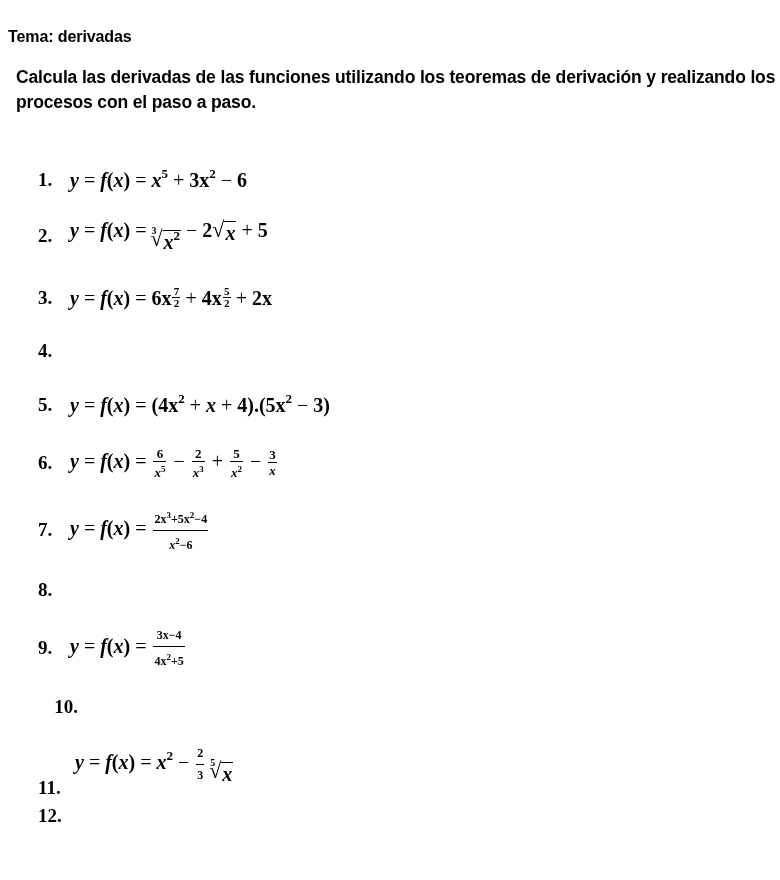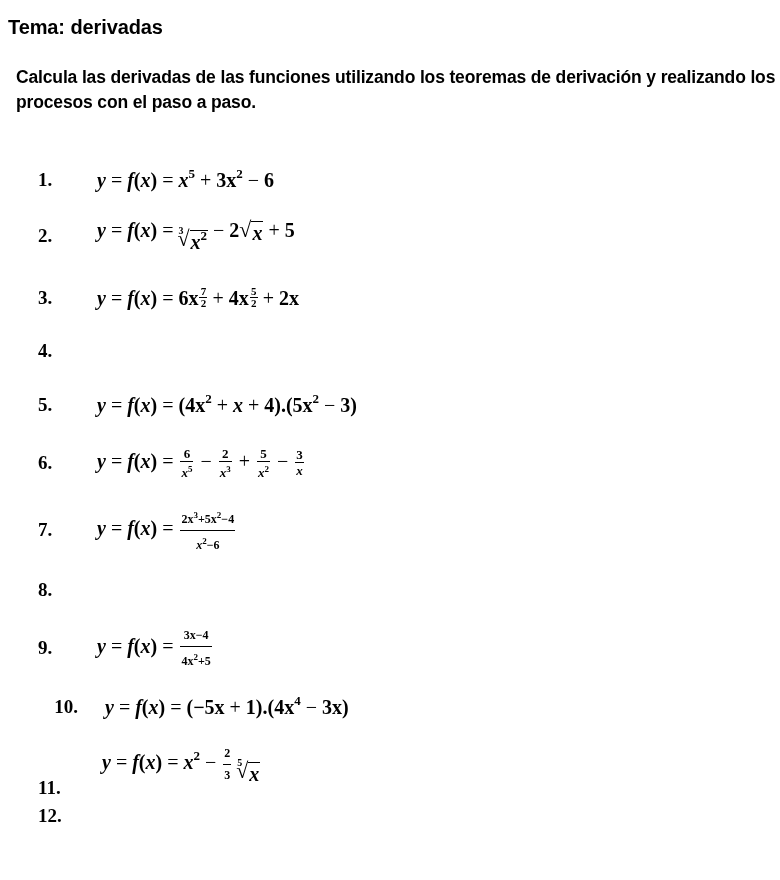--- a/index.html
+++ b/index.html
@@ -1,40 +1,40 @@
 <!DOCTYPE html>
 <html><head>
 <meta charset="utf-8">
 <style>
   html, body { margin: 0; padding: 0; background: #ffffff; }
   body {
     width: 780px; height: 880px; overflow: hidden; position: relative;
     color: #000; font-family: "Liberation Sans", sans-serif;
   }
   .topic {
-    position: absolute; left: 8px; top: 16px;
-    font-size: 20px; font-weight: bold; letter-spacing: -0.1px;
+    position: absolute; left: 8px; top: 28px;
+    font-size: 16px; font-weight: bold; letter-spacing: -0.1px;
   }
   .instructions {
     position: absolute; left: 16px; top: 65px; width: 760px;
     font-size: 17.5px; font-weight: bold; line-height: 25px; letter-spacing: -0.15px;
   }
   .exercise {
     position: absolute; left: 38px; height: 40px;
     display: flex; align-items: center;
     font-family: "DejaVu Serif", "Liberation Serif", serif;
     font-weight: bold; font-size: 19px; white-space: nowrap;
   }
   .num {
     font-family: "Liberation Serif", serif; font-weight: bold; font-size: 19px;
     display: inline-block; width: 32px;
   }
   .num.wide { width: 40px; text-align: right; }
   .num.tight { width: 37px; margin-top: 48px; }
-  .m { font-family: "Liberation Serif", "DejaVu Serif", serif; font-weight: bold; font-size: 20px; margin-left: 27px; }
+  .m { font-family: "Liberation Serif", "DejaVu Serif", serif; font-weight: bold; font-size: 20px; }
   .v { font-style: italic; }
   .op { margin: 0 5px; font-weight: normal; }
   sup.e { font-size: 13px; vertical-align: 9px; line-height: 0; }
   .frac {
     display: inline-flex; flex-direction: column; align-items: center;
     vertical-align: middle; margin: 0 2px;
   }
   .frac .n, .frac .d { font-size: 13px; line-height: 15px; padding: 0 1px; }
   .frac .bar { width: 100%; border-top: 1.4px solid #000; }
   .frac.small .n, .frac.small .d { font-size: 12px; line-height: 21px; }
@@ -145,23 +145,20 @@
     <span class="v">y</span><span class="op">=</span><span class="v">f</span><span>(</span><span class="v">x</span><span>)</span><span class="op">=</span><span class="frac small">
         <span class="n">3x−4</span>
         <span class="bar"></span>
         <span class="d"><span>4x</span><sup style="font-size:9px">2</sup><span>+5</span></span>
       </span>
   </span>
 </div>
 
 <div class="exercise" style="top:687px">
   <span class="num wide">10.</span>
-  <span class="m">
-    <span class="v">y</span><span class="op">=</span><span class="v">f</span><span>(</span><span class="v">x</span><span>)</span><span class="op">=</span><span>(−5x</span><span class="op">+</span><span>1)</span><span>.</span><span>(4x</span><sup class="e">4</sup><span class="op">−</span><span>3x)</span>
-  </span>
 </div>
 
 <div class="exercise" style="top:744px">
   <span class="num tight">11.</span>
   <span class="m">
     <span class="v">y</span><span class="op">=</span><span class="v">f</span><span>(</span><span class="v">x</span><span>)</span><span class="op">=</span><span class="v">x</span><sup class="e">2</sup><span class="op">−</span><span class="frac small">
         <span class="n">2</span>
         <span class="bar"></span>
         <span class="d">3</span>
       </span><span class="root" style="margin-left:4px">

